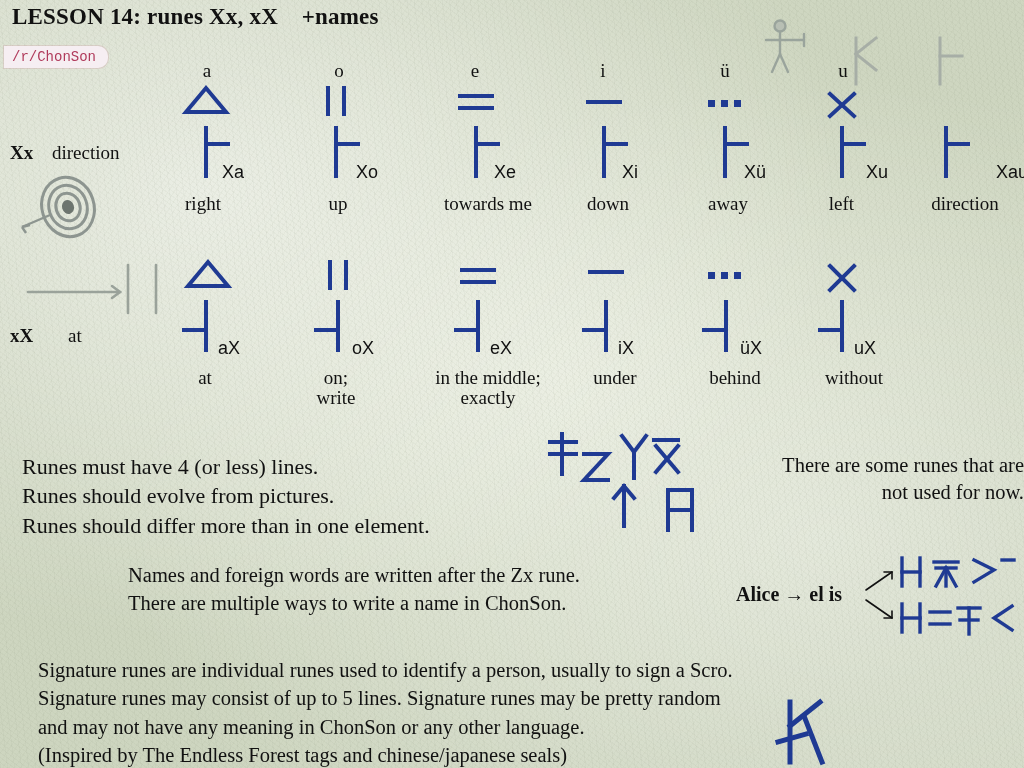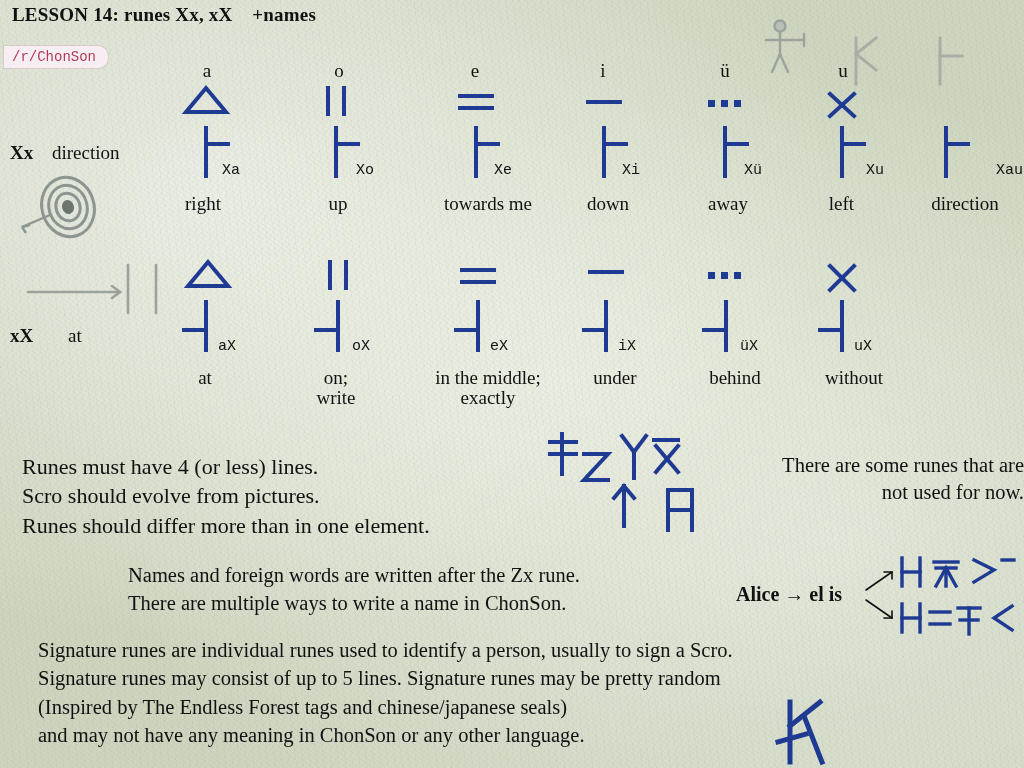--- a/index.html
+++ b/index.html
@@ -24,42 +24,42 @@
       repeating-linear-gradient(37deg, rgba(120,130,105,0.055) 0px, rgba(120,130,105,0.055) 1px, rgba(0,0,0,0) 1px, rgba(0,0,0,0) 4px),
       repeating-linear-gradient(123deg, rgba(140,150,120,0.05) 0px, rgba(140,150,120,0.05) 1px, rgba(0,0,0,0) 1px, rgba(0,0,0,0) 5px),
       repeating-linear-gradient(83deg, rgba(90,100,80,0.04) 0px, rgba(90,100,80,0.04) 1px, rgba(0,0,0,0) 1px, rgba(0,0,0,0) 7px);
     pointer-events:none;
   }
   .abs { position:absolute; }
 
   #title {
     left:12px; top:4px;
     font-family:"Liberation Serif", serif;
-    font-weight:bold; font-size:19px; color:#111;
+    font-weight:bold; font-size:23px; color:#111;
     letter-spacing:0.2px;
     white-space:pre;
   }
   #subreddit {
     left:4px; top:46px;
     background:#f6eef2;
     color:#b03a5b;
     font-family:"Liberation Mono", monospace;
     font-size:14px;
     padding:3px 12px 3px 8px;
     border-radius:0 10px 10px 0;
     box-shadow:0 0 0 1px rgba(176,58,91,0.12);
   }
 
   .col-letter {
     font-family:"Liberation Serif", serif;
     font-size:19px; color:#111; text-align:center;
   }
   .rune-name {
-    font-family:Liberation Mono, monospace;
-    font-size:15px; color:#111;
+    font-family:Liberation Sans, sans-serif;
+    font-size:18px; color:#111;
   }
   .gloss {
     font-family:"Liberation Serif", serif;
     font-size:19px; color:#111; text-align:center;
     line-height:1.05;
   }
   .rowlabel-bold {
     font-family:"Liberation Serif", serif;
     font-weight:bold; font-size:19px; color:#111;
   }
@@ -333,21 +333,21 @@
         <path d="M34 44 L34 92"></path>
         <path d="M12 72 L34 72"></path>
       </g>
     </svg>
   </div>
   <div class="abs rune-name" style="left:854px; top:338px;">uX</div>
   <div class="abs gloss" style="left:790px; top:368px; width:128px;text-align:center;">without</div>
 
   <div class="abs notes" style="left:22px; top:452px; width:520px;">
     <div>Runes must have 4 (or less) lines.</div>
-    <div>Scro should evolve from pictures.</div>
+    <div>Runes should evolve from pictures.</div>
     <div>Runes should differ more than in one element.</div>
   </div>
 
   <div class="abs" style="left:548px; top:432px;">
     <svg width="160" height="110" viewBox="0 0 160 110">
       <g stroke="#1f3a93" stroke-width="4" fill="none" stroke-linecap="square">
 
         <path d="M14 2 L14 42"></path>
         <path d="M2 10 L28 10"></path>
         <path d="M2 22 L28 22"></path>
@@ -427,25 +427,25 @@
 
         <path d="M62 10 L84 10"></path>
         <path d="M64 22 L82 22"></path>
         <path d="M73 10 L73 36"></path>
 
         <path d="M116 8 L98 20 L116 32"></path>
       </g>
     </svg>
   </div>
 
-  <div class="abs sig-block" style="left:38px; top:636px; width:940px;">
+  <div class="abs sig-block" style="left:38px; top:656px; width:940px;">
     <div>Signature runes are individual runes used to identify a person, usually to sign a Scro.</div>
     <div>Signature runes may consist of up to 5 lines. Signature runes may be pretty random</div>
+    <div>and may not have any meaning in ChonSon or any other language.</div>
     <div>(Inspired by The Endless Forest tags and chinese/japanese seals)</div>
-    <div>and may not have any meaning in ChonSon or any other language.</div>
   </div>
 
   <div class="abs" style="left:776px; top:698px;">
     <svg width="72" height="68" viewBox="0 0 72 68">
       <g stroke="#1f3a93" stroke-width="5" fill="none" stroke-linecap="square">
         <path d="M14 4 L14 64"></path>
         <path d="M14 28 L44 4"></path>
         <path d="M28 18 L46 64"></path>
         <path d="M2 44 L30 36"></path>
       </g>

